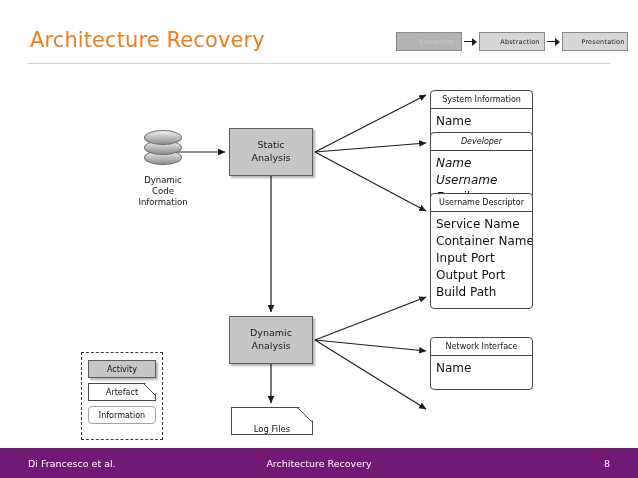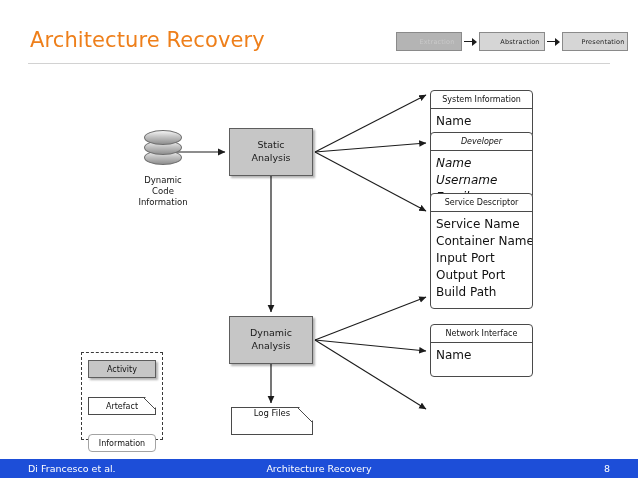--- a/index.html
+++ b/index.html
@@ -185,31 +185,31 @@
     color: #111111;
     line-height: 1.42;
     min-height: 22px;
   }
   .entity-body div { white-space: nowrap; }
 
   #ent-system-information { left: 430px; top: 8px; margin-top: 12px;   }
   #ent-developer          { left: 430px; top: 62px; font-style: italic;  }
   #ent-service-descriptor { left: 430px; top: 123px; }
   #ent-container          { left: 430px; top: 214px; }
-  #ent-network-interface  { left: 430px; top: 254px; }
+  #ent-network-interface  { left: 430px; top: 267px; }
   #ent-communication-logs { left: 430px; top: 323px; }
 
   
   .artefact {
     position: absolute;
     background: #ffffff;
     border: 1px solid #4a4a4a;
     box-sizing: border-box;
     display: flex;
-    align-items: flex-start;
+    align-items: flex-end;
     justify-content: center;
     font-size: 8.5px;
     color: #111111;
     clip-path: polygon(0 0, calc(100% - 14px) 0, 100% 14px, 100% 100%, 0 100%);
   }
   .artefact .fold {
     position: absolute;
     right: 0;
     top: 0;
     width: 14px;
@@ -229,21 +229,21 @@
     top: 282px;
     width: 82px;
     height: 88px;
     border: 1px dashed #3a3a3a;
     box-sizing: border-box;
     padding: 7px 6px;
   }
   .legend-item {
     width: 68px;
     height: 18px;
-    margin: 0 auto 19px auto;
+    margin: 0 auto 5px auto;
     display: flex;
     align-items: center;
     justify-content: center;
     font-size: 8px;
     color: #111111;
     box-sizing: border-box;
     position: relative;
   }
   #legend-activity {
     background: #c6c6c6;
@@ -260,22 +260,22 @@
     border: 1px solid #a3a3a3;
     border-radius: 4px;
   }
 
   
   #footer {
     position: absolute;
     left: 0;
     bottom: 0;
     width: 638px;
-    height: 19px;
-    background: #1d4ed8;
+    height: 30px;
+    background: #701a75;
     color: #ffffff;
     font-size: 9.5px;
     display: flex;
     align-items: center;
   }
   #footer-author     { position: absolute; left: 28px; }
   #footer-center     { position: absolute; left: 0; width: 638px; text-align: center; }
   #footer-pagenumber { position: absolute; right: 28px; }
 </style>
 </head>
@@ -358,21 +358,21 @@
     <div class="entity-box" id="ent-developer">
       <div class="entity-title">Developer</div>
       <div class="entity-body">
         <div>Name</div>
         <div>Username</div>
         <div>Email</div>
       </div>
     </div>
 
     <div class="entity-box" id="ent-service-descriptor">
-      <div class="entity-title">Service Descriptor</div>
+      <div class="entity-title">Username Descriptor</div>
       <div class="entity-body">
         <div>Service Name</div>
         <div>Container Name</div>
         <div>Input Port</div>
         <div>Output Port</div>
         <div>Build Path</div>
       </div>
     </div>
 
 

